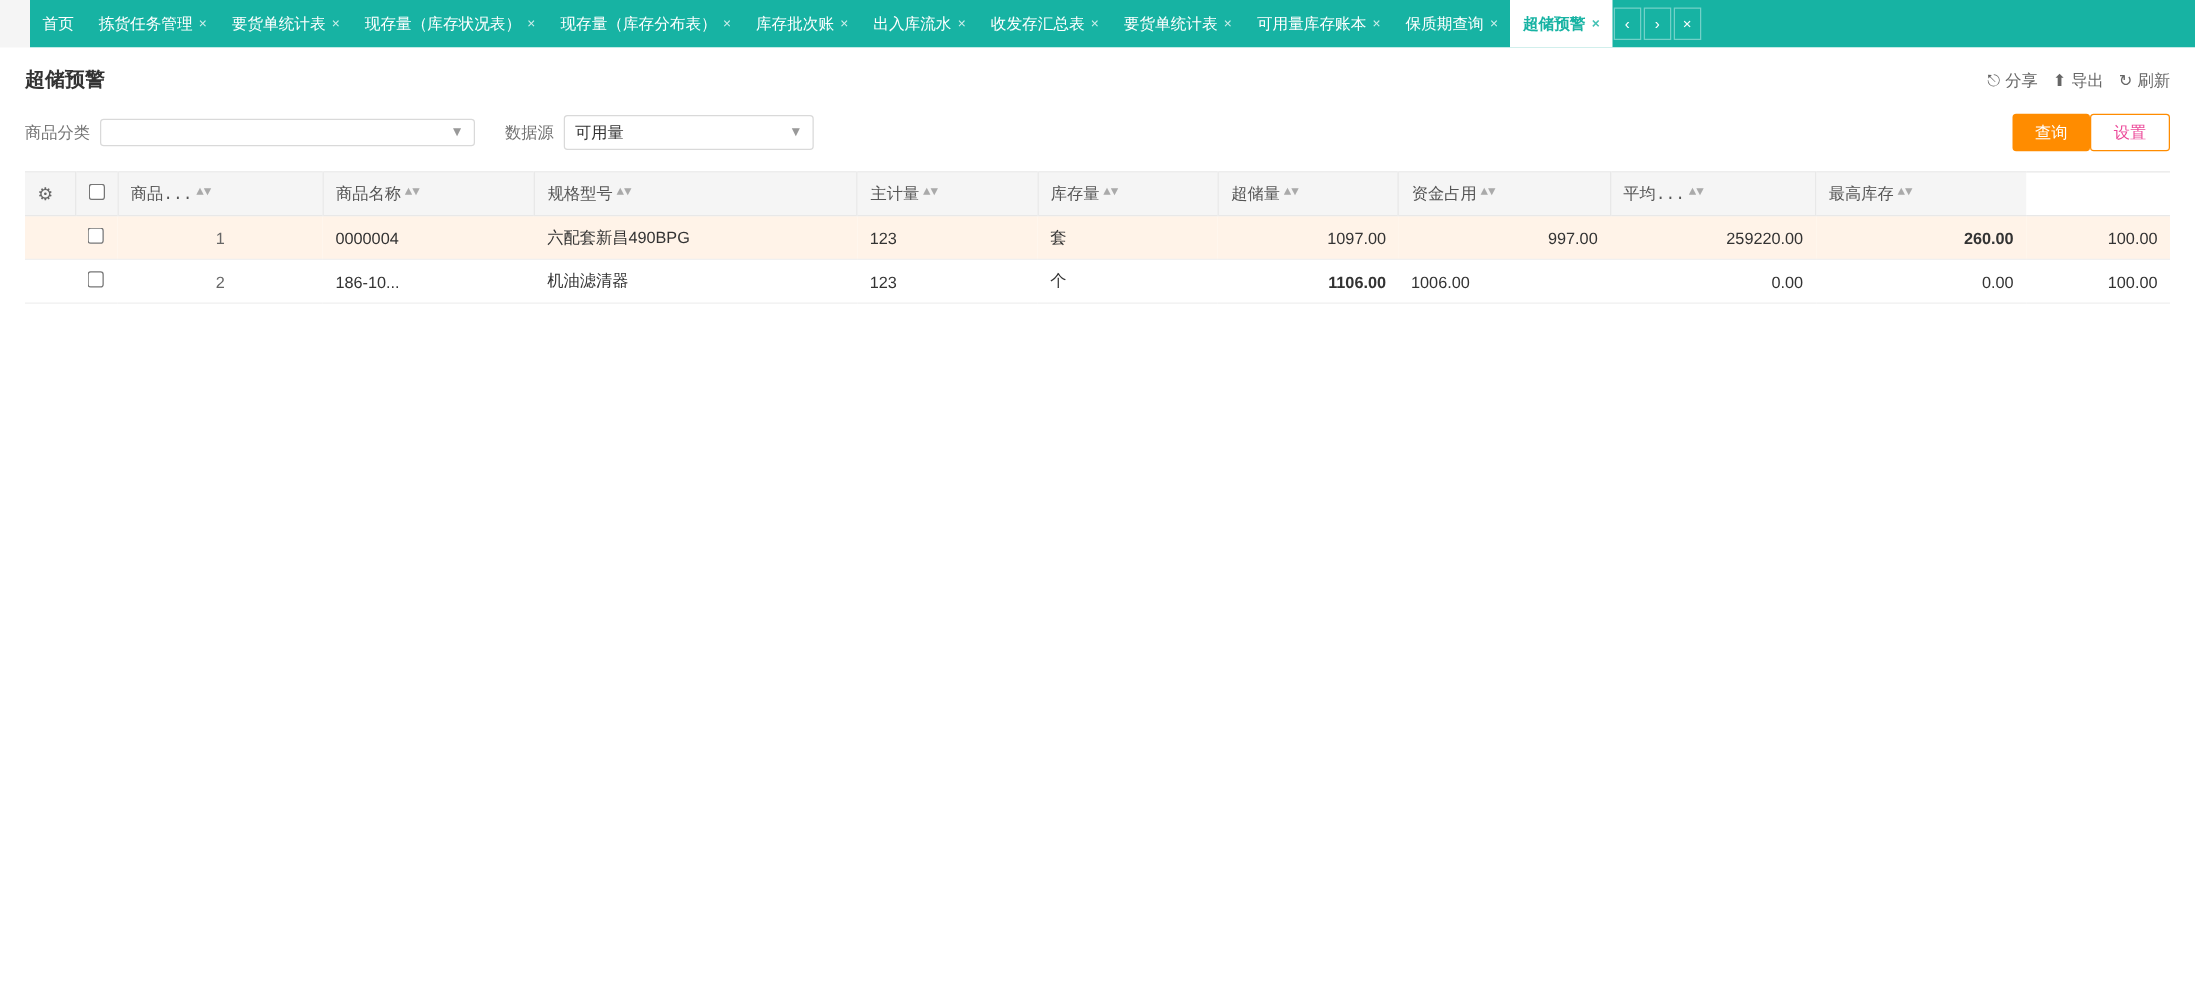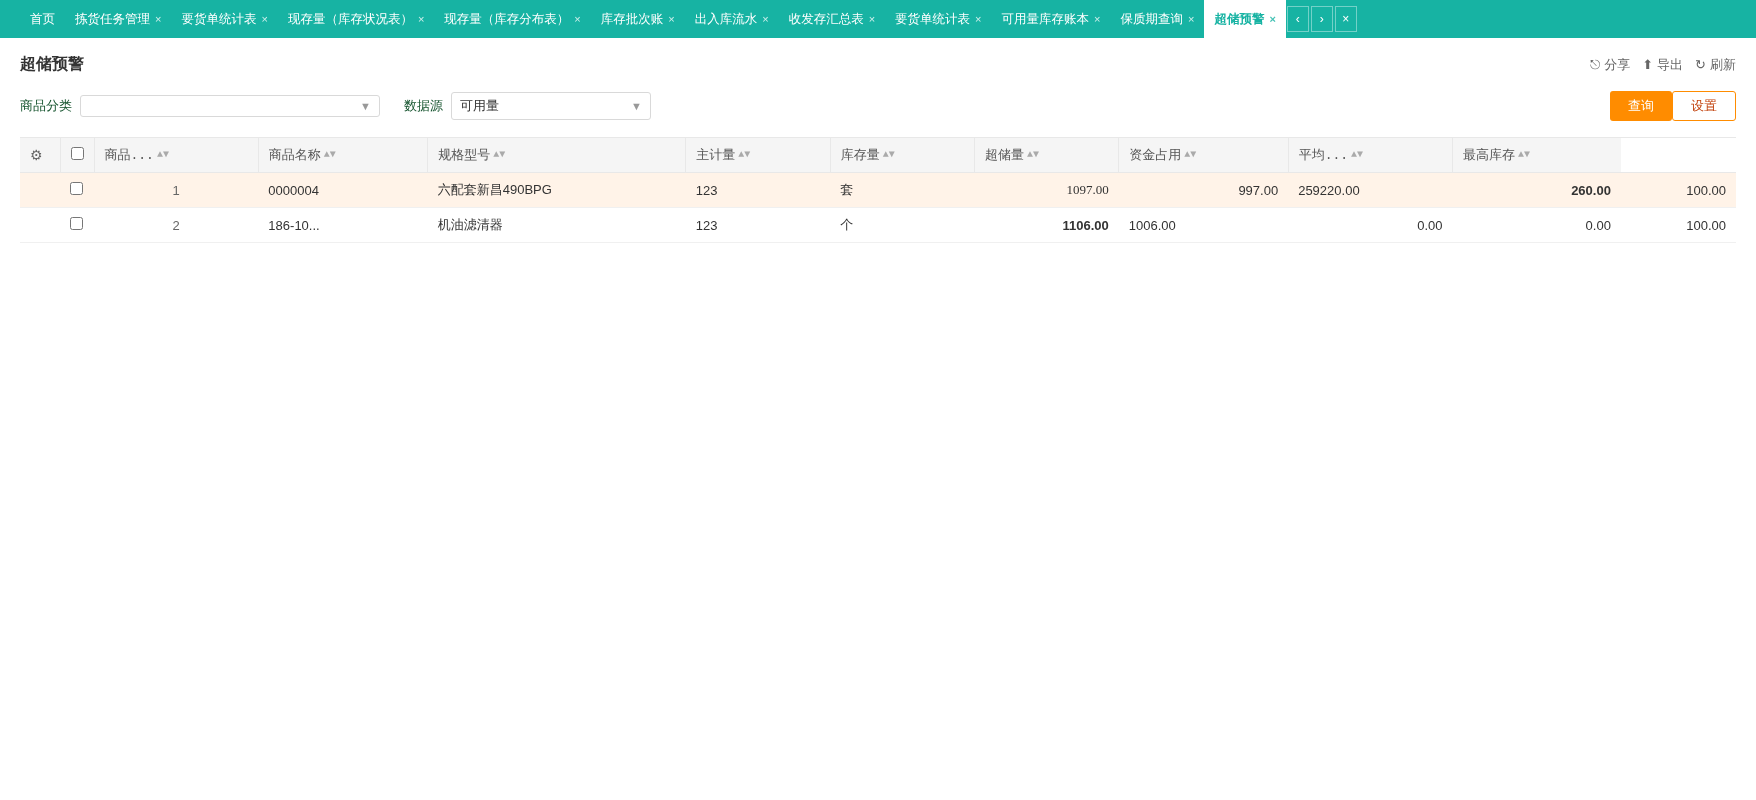--- a/index.html
+++ b/index.html
@@ -4,22 +4,23 @@
   <style>
     * { box-sizing: border-box; margin: 0; padding: 0; }
     body { font-family: "Microsoft YaHei", Arial, sans-serif; font-size: 13px; background: #f5f5f5; color: #333; }
 
     
     .top-nav {
       background: #17b3a3;
       display: flex;
       align-items: center;
       height: 38px;
-      padding: 0 20px;
+      padding: 0 0;
       overflow: hidden;
+      margin-left: 24px;
     }
     .nav-tab {
       display: flex;
       align-items: center;
       padding: 0 10px;
       height: 38px;
       color: #fff;
       font-size: 12.5px;
       white-space: nowrap;
       cursor: pointer;
@@ -86,21 +87,21 @@
       align-items: center;
       gap: 24px;
       margin-bottom: 16px;
     }
     .filter-item {
       display: flex;
       align-items: center;
       gap: 8px;
     }
     .filter-label {
-      color: #14532d;
+      color: #737373;
       font-size: 13px;
       white-space: nowrap;
     }
     .filter-select {
       display: flex;
       align-items: center;
       border: 1px solid #d9d9d9;
       border-radius: 3px;
       padding: 4px 8px;
       background: #fff;
@@ -116,21 +117,21 @@
       background: #ff8c00;
       color: #fff;
       border: none;
       padding: 6px 18px;
       border-radius: 3px;
       cursor: pointer;
       font-size: 13px;
     }
     .btn-settings {
       background: #fff;
-      color: #c2410c;
+      color: #ec4899;
       border: 1px solid #ff8c00;
       padding: 5px 18px;
       border-radius: 3px;
       cursor: pointer;
       font-size: 13px;
     }
 
     
     .data-table {
       width: 100%;
@@ -347,23 +348,23 @@
     <tr class="row-highlighted">
       <td class="col-num"></td>
       <td class="col-checkbox">
         <input type="checkbox" style="">
       </td>
       <td style="text-align:center;color:#666;">1</td>
       <td>0000004</td>
       <td>六配套新昌490BPG</td>
       <td>123</td>
       <td>套</td>
-      <td style="text-align:right;font-family:Liberation Serif, serif;">1097.00</td>
+      <td style="text-align:right;">1097.00</td>
       <td style="text-align:right;">997.00</td>
-      <td style="text-align:left;">259220.00</td>
+      <td style="text-align:right;">259220.00</td>
       <td style="text-align:right;font-weight:bold;">260.00</td>
       <td style="text-align:right;">100.00</td>
     </tr>
         <tr>
       <td class="col-num"></td>
       <td class="col-checkbox">
         <input type="checkbox" style="">
       </td>
       <td style="text-align:center;color:#666;">2</td>
       <td>186-10...</td>

